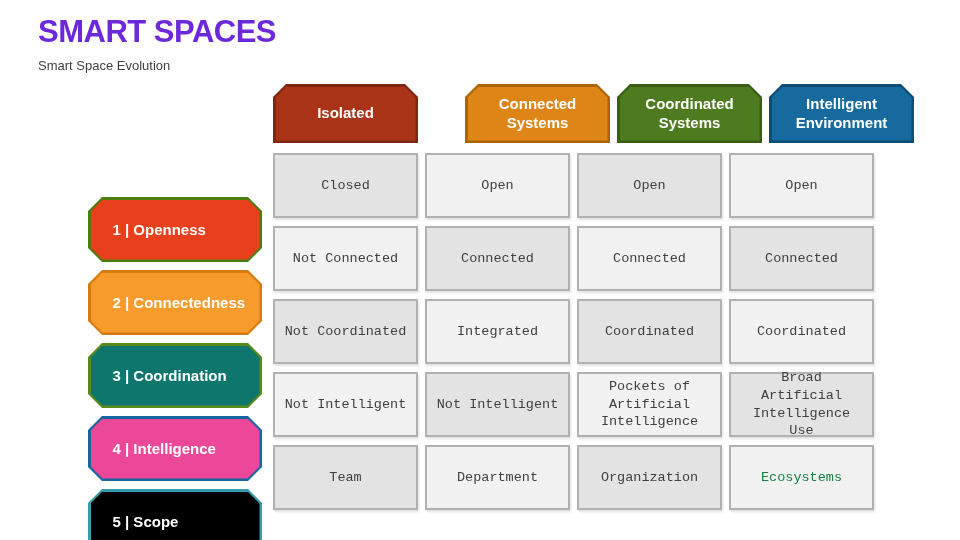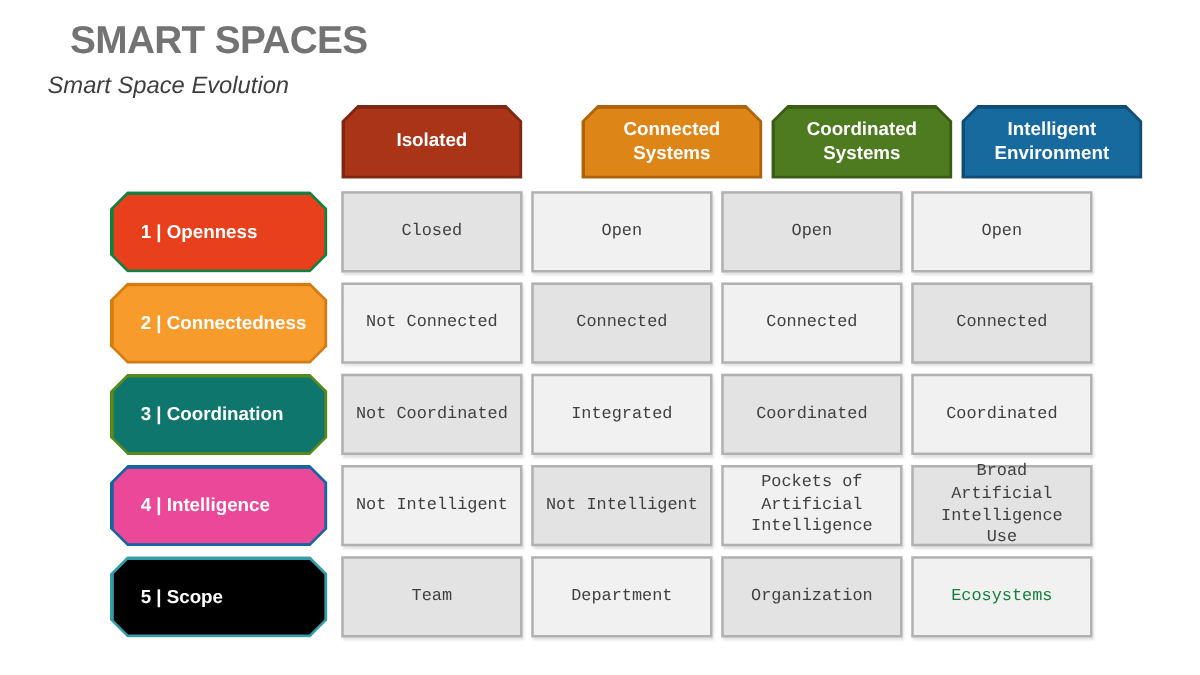--- a/index.html
+++ b/index.html
@@ -3,25 +3,25 @@
 <meta charset="utf-8">
 <style>
   html,body{margin:0;padding:0;}
   body{
     width:960px;height:540px;background:#ffffff;position:relative;overflow:hidden;
     font-family:"Liberation Sans", sans-serif;
     -webkit-font-smoothing:antialiased;
   }
   .slide-title{
     position:absolute;left:38px;top:14px;
-    font-size:31px;font-weight:bold;color:#737373;letter-spacing:-0.5px;margin-left:18px;
+    font-size:31px;font-weight:bold;color:#6d28d9;letter-spacing:-0.5px;
   }
   .slide-subtitle{
     position:absolute;left:38px;top:58px;
-    font-size:19px;font-weight:400;color:#3e3e3e;font-style:italic;
+    font-size:13px;font-weight:400;color:#3e3e3e;
   }
   
   .col-headers{
     position:absolute;left:273px;top:84px;display:flex;gap:7px;
   }
   .shape{position:relative;filter:drop-shadow(1.5px 2.5px 2px rgba(0,0,0,0.3));}
   .col-header{
     width:145px;height:59px;
     clip-path:polygon(13px 0, calc(100% - 13px) 0, 100% 13px, 100% 100%, 0 100%, 0 13px);
   }
@@ -83,21 +83,21 @@
         <span>Coordinated Systems</span>
       </div>
     </div>
     <div class="shape col-header" style="background: rgb(15, 77, 117);">
       <div class="inner" style="background: rgb(23, 106, 158);">
         <span>Intelligent Environment</span>
       </div>
     </div>
   </div>
 <div class="row-headers">
-    <div class="shape row-header" style="background: #15803d;">
+    <div class="shape row-header" style="background: #4d7c0f; margin-top: 44px;">
       <div class="inner" style="background: rgb(232, 64, 29);">
         <span>1 | Openness</span>
       </div>
     </div>
     <div class="shape row-header" style="background: rgb(212, 124, 16);">
       <div class="inner" style="background: rgb(248, 155, 45);">
         <span>2 | Connectedness</span>
       </div>
     </div>
     <div class="shape row-header" style="background: rgb(88, 138, 27);">

